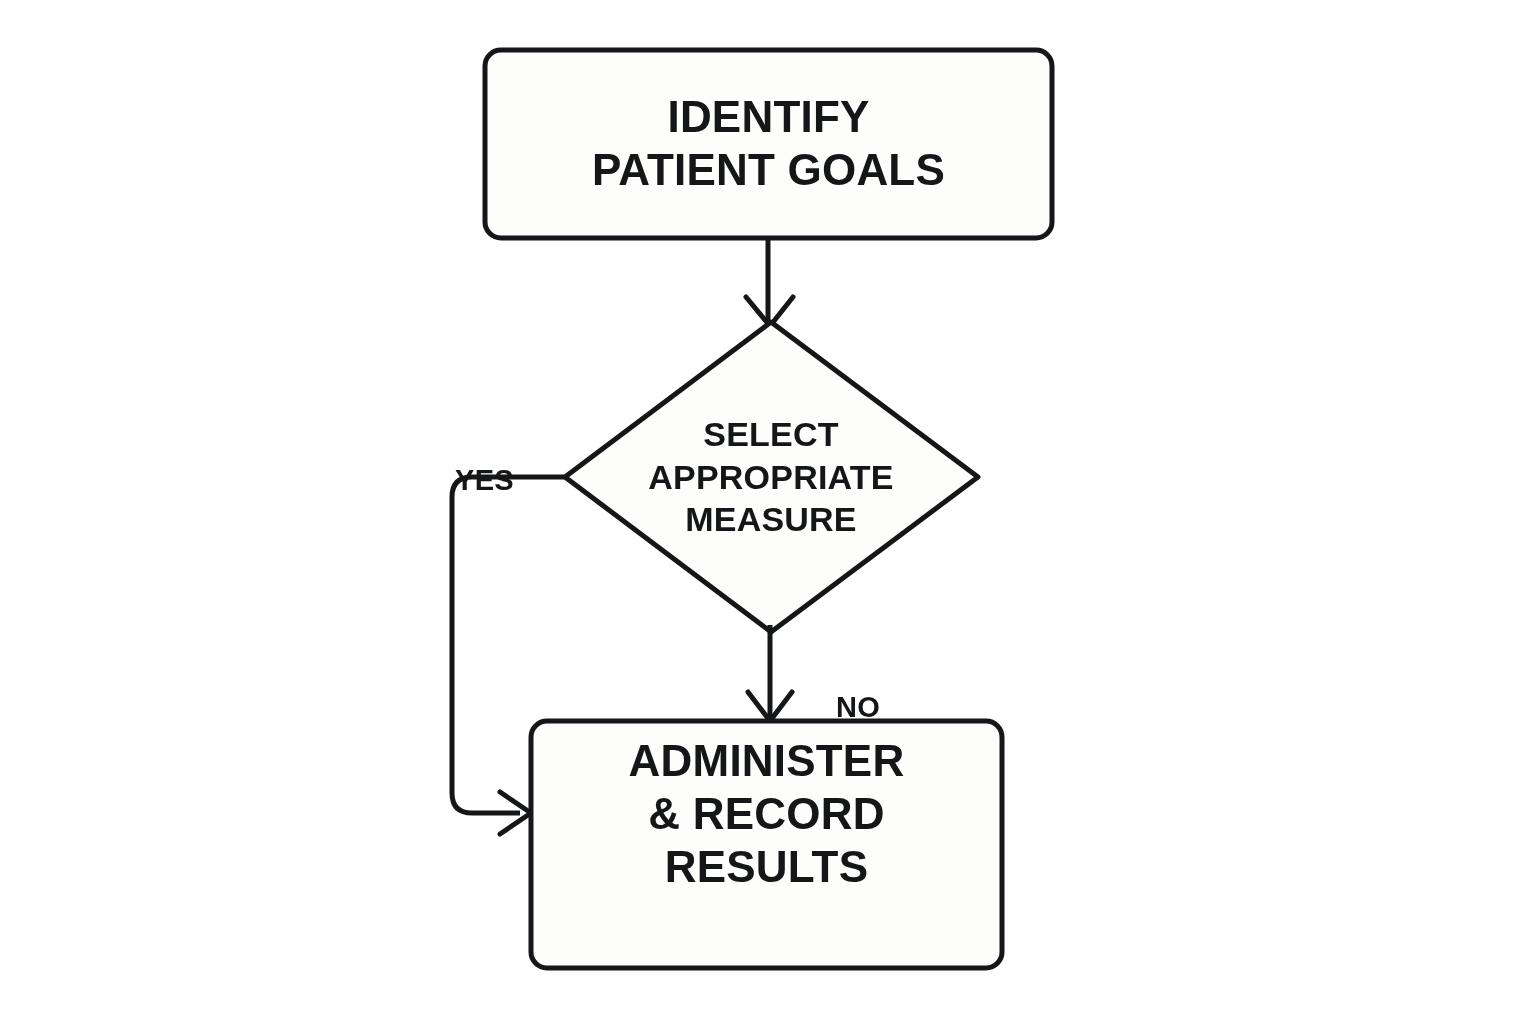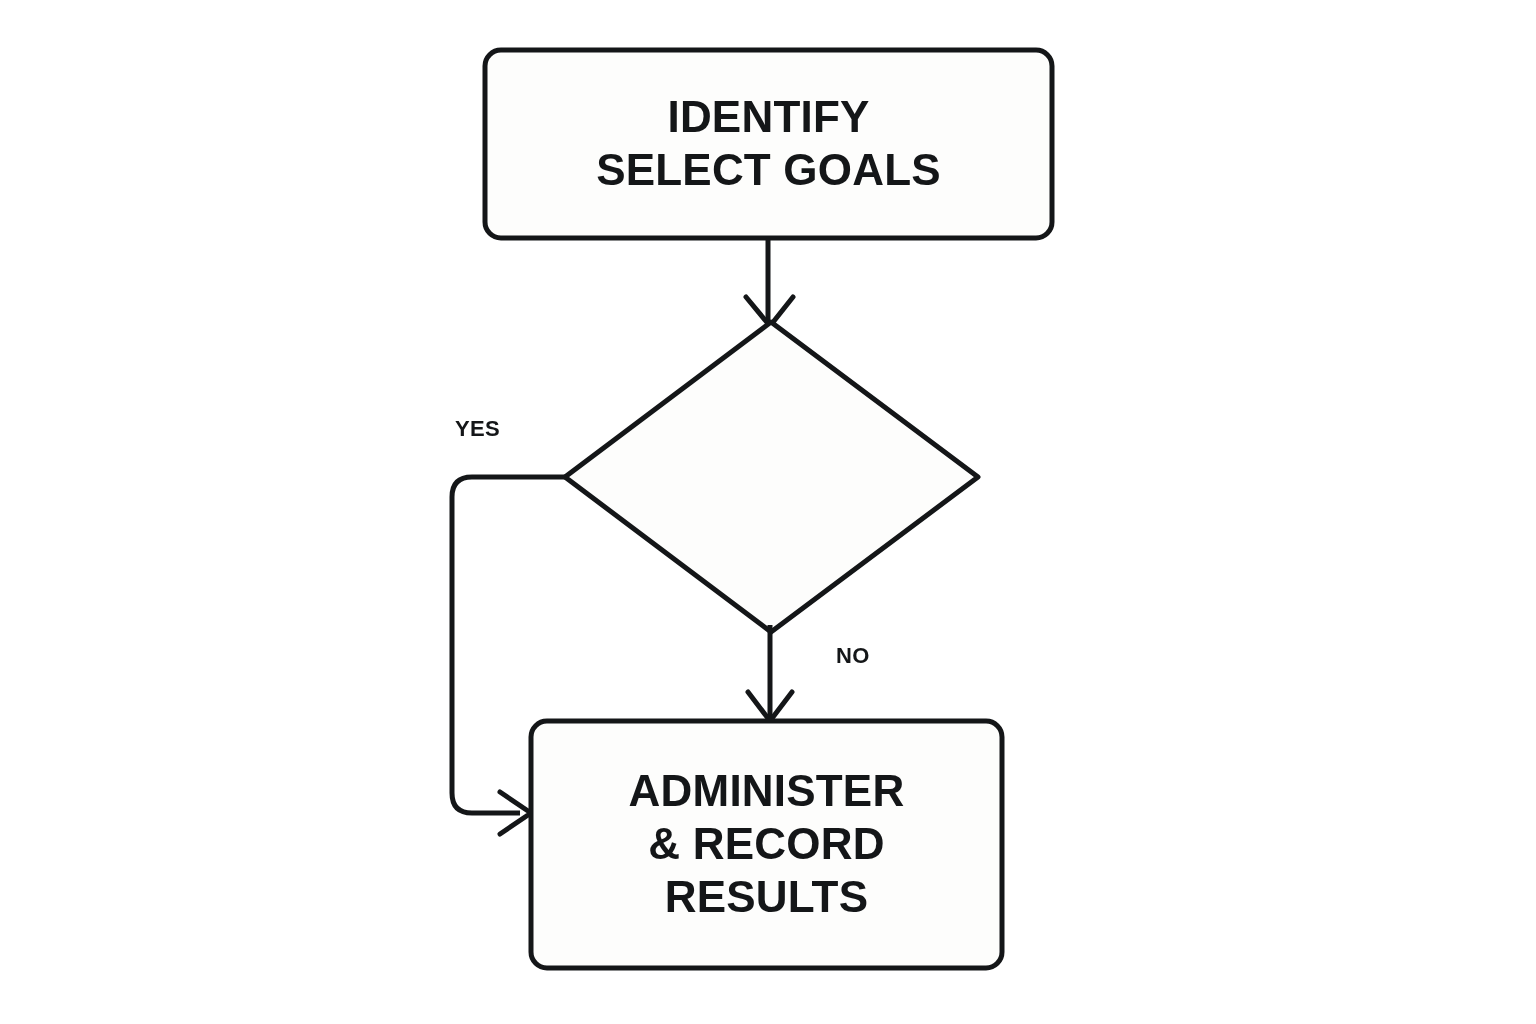--- a/index.html
+++ b/index.html
@@ -51,33 +51,34 @@
   #decision-text {
     left: 600px;
     top: 392px;
     width: 342px;
     height: 170px;
     font-size: 34px;
     line-height: 1.26;
   }
   #process-end-text {
     left: 531px;
-    top: 721px;
+    top: 691px;
     width: 471px;
     height: 247px;
     font-size: 44px;
     line-height: 1.2;
   }
   .edge-label {
     position: absolute;
     color: #141618;
     font-weight: bold;
-    font-size: 22px;
+    font-size: 29px;
     letter-spacing: 0.3px;
     white-space: nowrap;
+    margin-top: 48px;
   }
   #label-yes {
     left: 455px;
     top: 416px;
   }
   #label-no {
     left: 836px;
     top: 643px;
   }
 </style>
@@ -99,22 +100,25 @@
     <path d="M 565 477 L 472 477 Q 452 477 452 497 L 452 793 Q 452 813 472 813 L 520 813" fill="none" stroke="#141618" stroke-width="5" stroke-linecap="butt"></path>
     <polyline points="500,792 531,813 500,834" fill="none" stroke="#141618" stroke-width="5" stroke-linecap="round" stroke-linejoin="round"></polyline>
 
     <line x1="770" y1="625" x2="770" y2="721" stroke="#141618" stroke-width="5" stroke-linecap="butt"></line>
     <polyline points="748,692 770,721 792,692" fill="none" stroke="#141618" stroke-width="5" stroke-linecap="round" stroke-linejoin="round"></polyline>
 
     <rect x="531" y="721" width="471" height="247" rx="16" ry="16" fill="#fdfdfc" stroke="#141618" stroke-width="5"></rect>
   </svg>
 
   <div class="node-text" id="process-start-text">IDENTIFY
-SELECT GOALS</div>
+PATIENT GOALS</div>
 
+  <div class="node-text" id="decision-text">SELECT
+APPROPRIATE
+MEASURE</div>
 
   <div class="node-text" id="process-end-text">ADMINISTER
 &amp; RECORD
 RESULTS</div>
 
   <div class="edge-label" id="label-yes">YES</div>
 
   <div class="edge-label" id="label-no">NO</div>
 
 </div>

